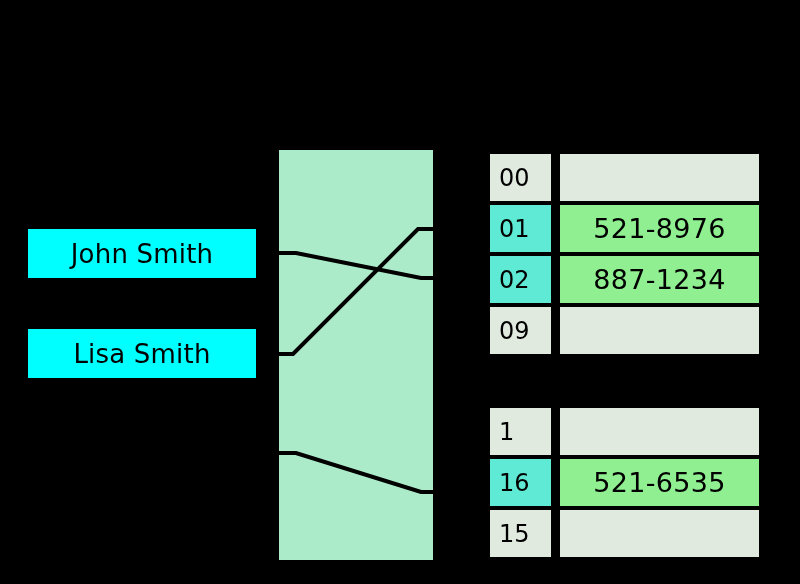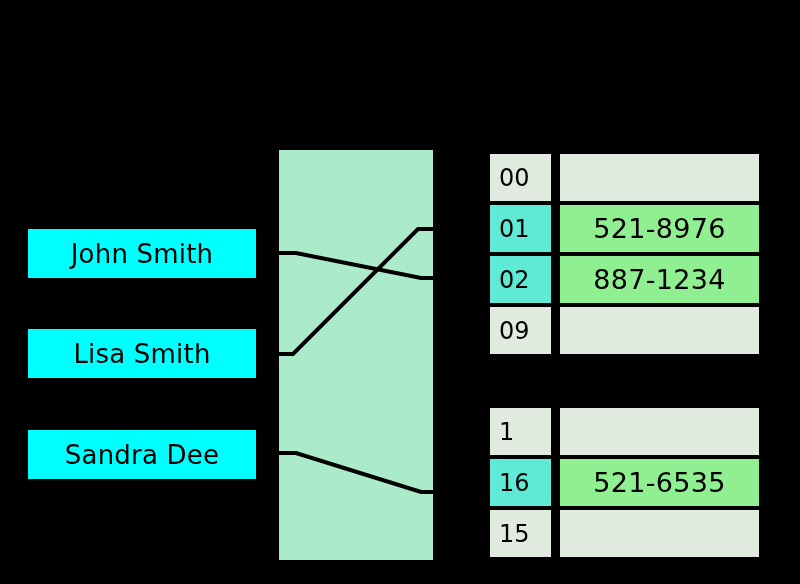--- a/index.html
+++ b/index.html
@@ -122,23 +122,20 @@
 <div id="stage">
 
   <div id="hash-panel"></div>
 
   <div class="key-box" id="key-0">
     <span class="key-label">John Smith</span>
   </div>
   <div class="key-box" id="key-1">
     <span class="key-label">Lisa Smith</span>
   </div>
-  <div class="key-box" id="key-2">
-    <span class="key-label">Sandra Dee</span>
-  </div>
 
   <svg id="connectors" viewBox="0 0 800 584">
 
     <path d="M 277 253 L 296 253 L 421 278 L 435 278"></path>
 
     <path d="M 277 354 L 293 354 L 418 229 L 435 229"></path>
 
     <path d="M 277 453 L 296 453 L 421 492 L 435 492"></path>
   </svg>
 

